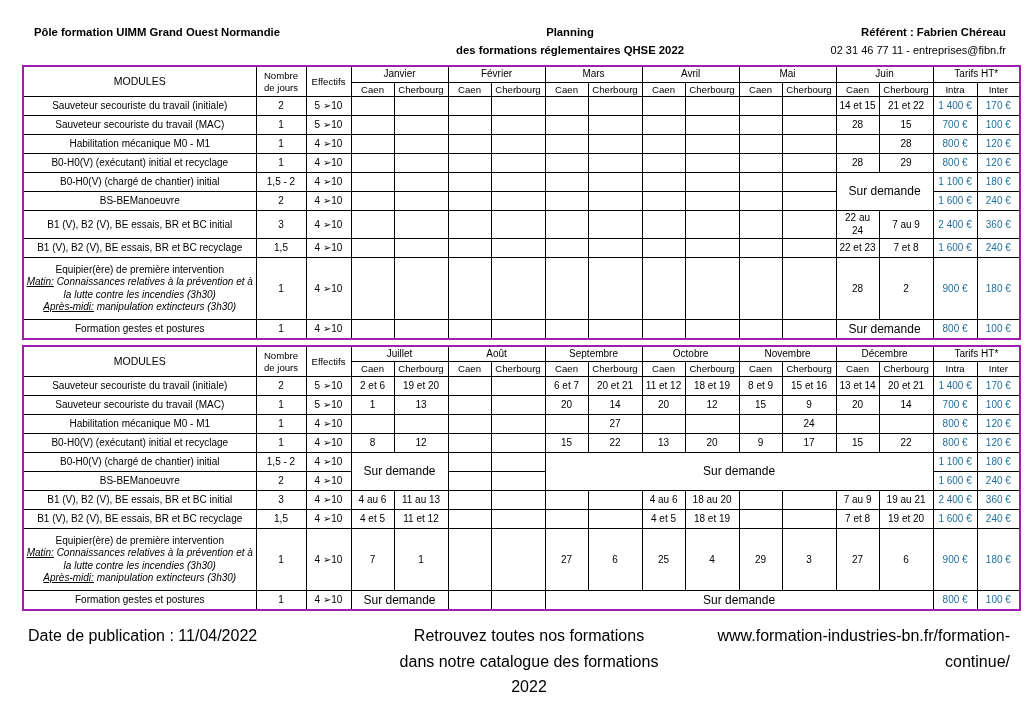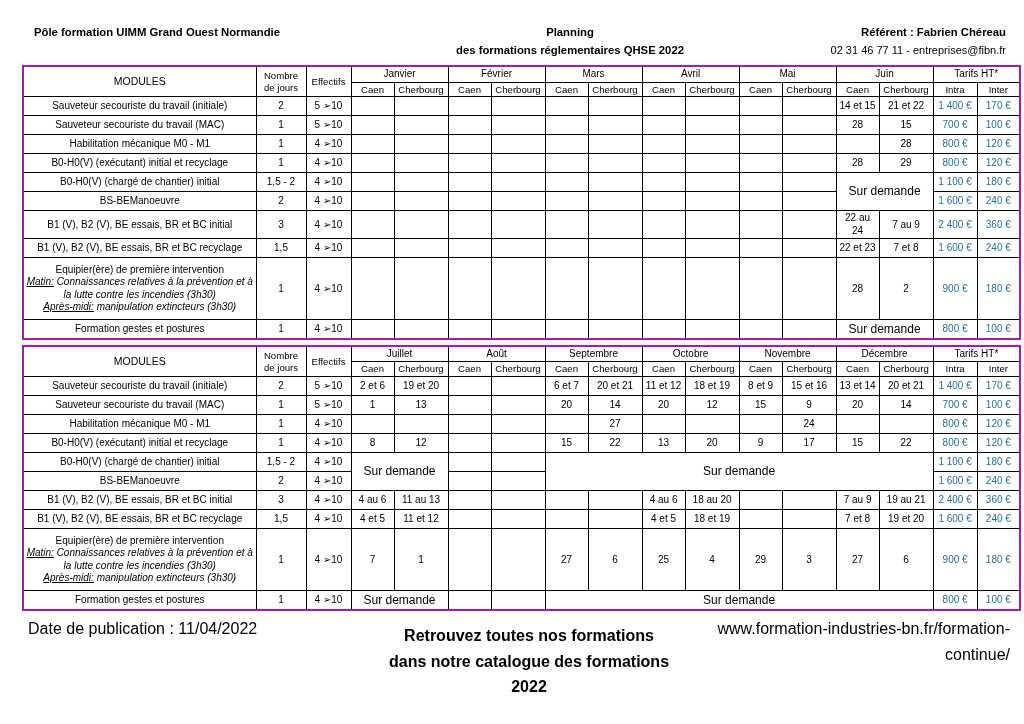--- a/index.html
+++ b/index.html
@@ -71,21 +71,21 @@
     padding-left:20px;padding-right:330px;font-weight:normal;
   }
 
   
   .bottombar{
     position:absolute;left:0;right:0;bottom:24px;
     display:flex;align-items:flex-start;padding:0 14px 0 28px;
   }
   .bottombar .b{font-size:16px;line-height:1.6;}
   .bottombar .bleft{flex:0 0 360px;text-align:left;}
-  .bottombar .bcenter{flex:1 1 auto;text-align:center;font-weight:bold;margin-top:7px;}
+  .bottombar .bcenter{flex:1 1 auto;text-align:center;font-weight:normal;}
   .bottombar .bright{flex:0 0 340px;text-align:right;}
 </style>
 </head>
 <body>
 
 <div class="page">
 
   <div class="topbar">
     <div class="col left">Pôle formation UIMM Grand Ouest Normandie</div>
     <div class="col center">

